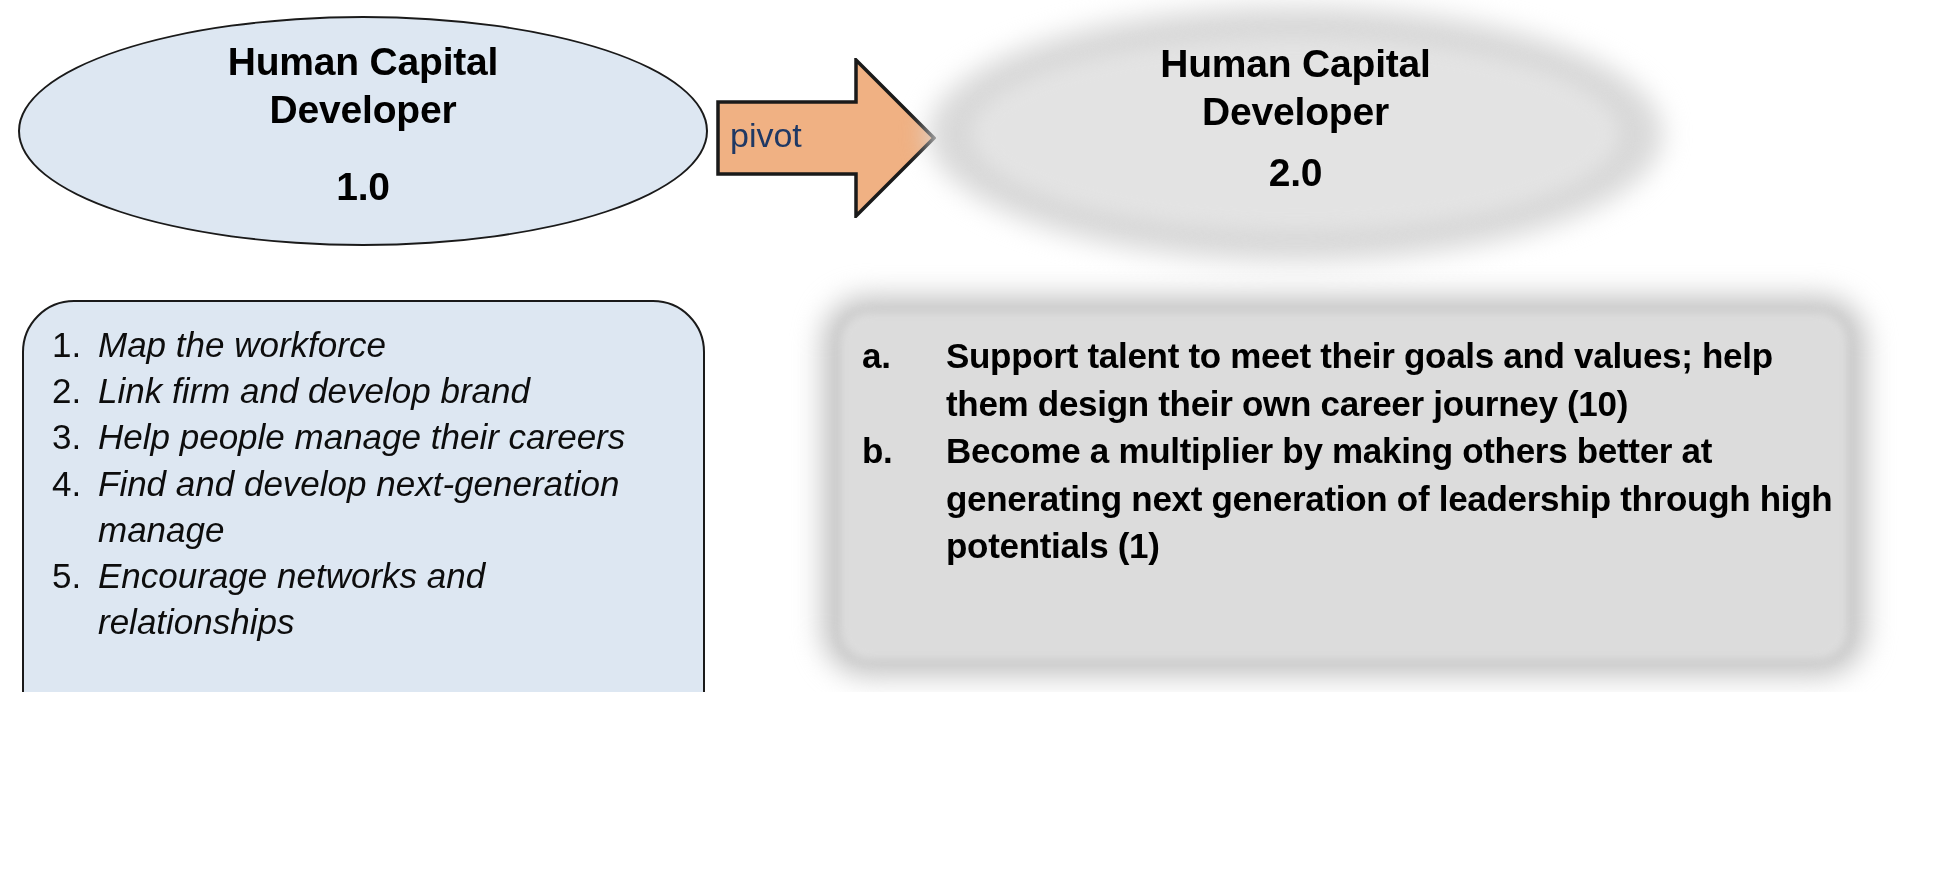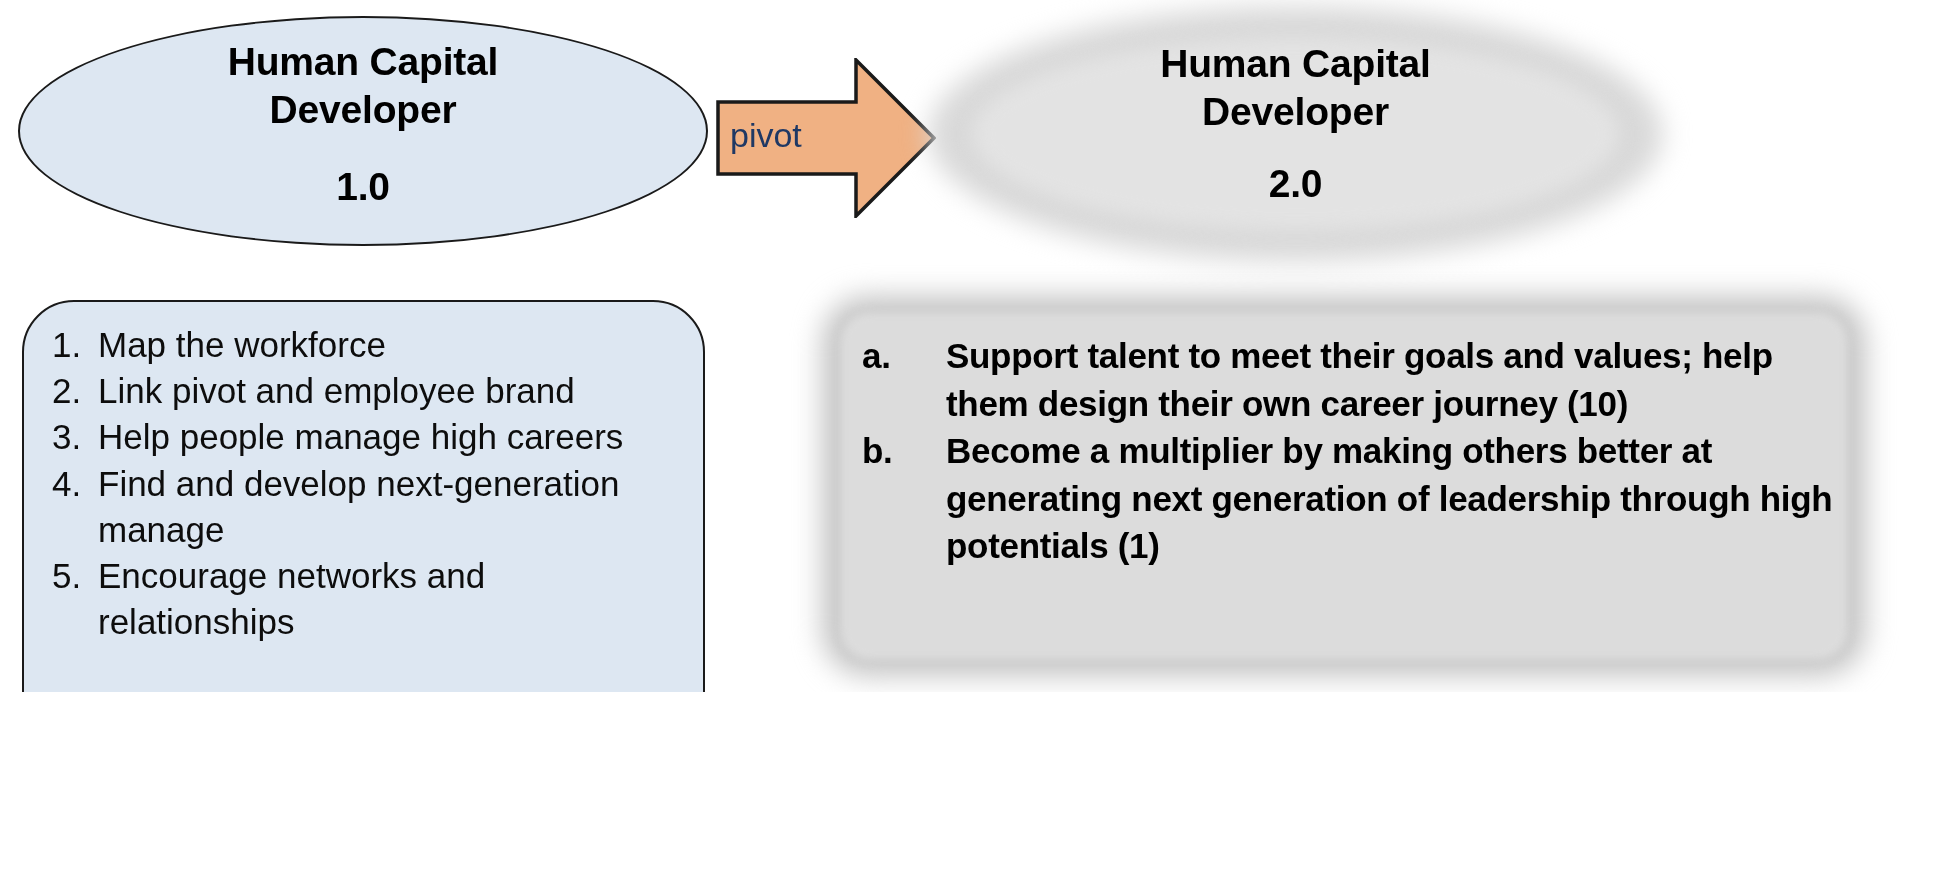--- a/index.html
+++ b/index.html
@@ -102,21 +102,21 @@
     text-align: center;
     font-family: "Liberation Sans", sans-serif;
     font-weight: bold;
     font-size: 39px;
     line-height: 1.22;
     color: #000000;
     letter-spacing: -0.2px;
   }
   .ellipse-right-text .ver {
     display: block;
-    margin-top: 25px;
+    margin-top: 14px;
   }
 
   
   .box-left {
     position: absolute;
     left: 22px;
     top: 300px;
     width: 683px;
     height: 586px;
     border-radius: 52px;
@@ -138,20 +138,21 @@
     display: flex;
     align-items: flex-start;
     margin-bottom: 0px;
   }
   .list-left .marker {
     flex: 0 0 auto;
     width: 46px;
   }
   .list-left .body {
     flex: 1 1 auto;
+    font-style: italic;
   }
 
   
   .box-right-wrap {
     position: absolute;
     left: 822px;
     top: 296px;
     width: 1044px;
     height: 380px;
   }
@@ -228,25 +229,25 @@
   </div>
 
   <div class="box-left"></div>
   <div class="list-left">
     <div class="li">
       <span class="marker">1.</span>
       <span class="body">Map the workforce</span>
     </div>
     <div class="li">
       <span class="marker">2.</span>
-      <span class="body">Link pivot and employee brand</span>
+      <span class="body">Link firm and develop brand</span>
     </div>
     <div class="li">
       <span class="marker">3.</span>
-      <span class="body">Help people manage high careers</span>
+      <span class="body">Help people manage their careers</span>
     </div>
     <div class="li">
       <span class="marker">4.</span>
       <span class="body">Find and develop next-generation manage</span>
     </div>
     <div class="li">
       <span class="marker">5.</span>
       <span class="body">Encourage networks and relationships</span>
     </div>
   </div>

